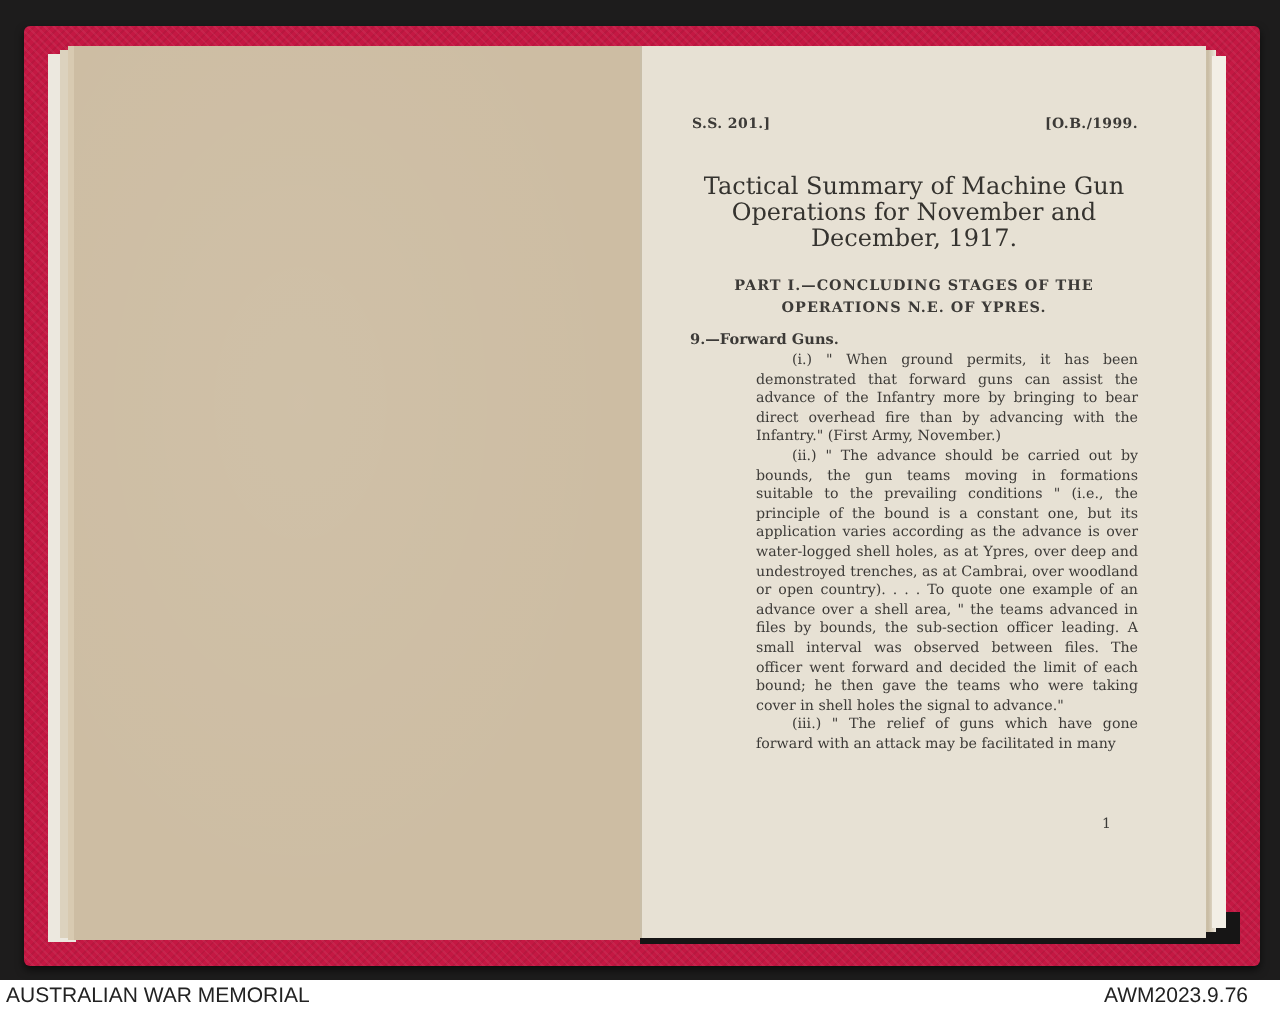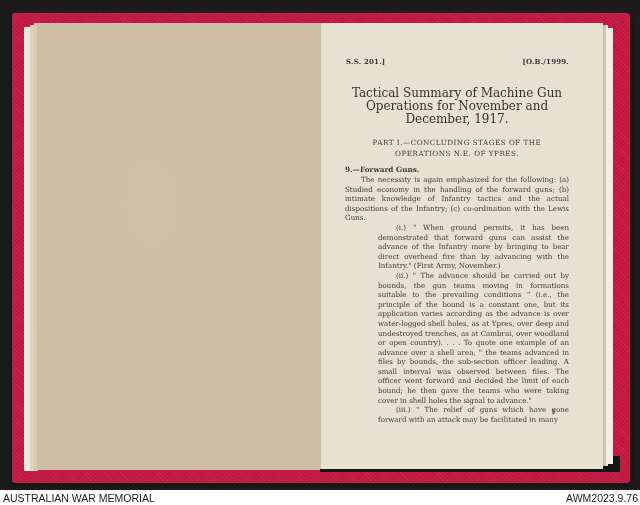--- a/index.html
+++ b/index.html
@@ -56,40 +56,40 @@
     .header-row {
       display: flex; justify-content: space-between;
       font-size: 7px; font-weight: bold; letter-spacing: 0.2px;
       margin-left: 1px;
     }
     .doc-title {
       text-align: center; font-size: 12px; line-height: 13px;
       margin-top: 21px; color: #35332f;
     }
     .part-title {
-      text-align: center; font-size: 7.2px; font-weight: normal;
+      text-align: center; font-size: 7.2px; font-weight: bold;
       line-height: 10.5px; margin-top: 12px; letter-spacing: 0.5px;
     }
     .section-title {
       font-size: 7.3px; font-weight: bold; margin-top: 6px; line-height: 10px;
     }
     .para {
       font-size: 7.1px; line-height: 9.6px; text-align: justify;
     }
     .para.indent { text-indent: 16px; }
     .quote {
       font-size: 7.1px; line-height: 9.6px; text-align: justify;
       margin-left: 33px; text-indent: 18px;
     }
     .page-number {
       position: absolute; left: 551px; top: 408px;
       font-family: "DejaVu Serif", serif; font-size: 7px; color: #3c3a37;
     }
     .caption {
-      position: absolute; top: 492px; left: 3px; right: 2px;
+      position: absolute; top: 492px; left: 3px; right: 16px;
       display: flex; justify-content: space-between;
       font-family: "Liberation Sans", sans-serif; font-size: 10.5px; color: #222222;
     }
   </style>
 </head>
 <body>
 
 <div class="viewer">
   <div class="photo">
     <div class="cover"></div>
@@ -102,21 +102,20 @@
     <div class="page-right"></div>
 
     <div class="content">
       <div class="header-row">
         <span>S.S. 201.]</span>
         <span>[O.B./1999.</span>
       </div>
       <div class="doc-title">Tactical Summary of Machine Gun Operations for November and December, 1917.</div>
       <div class="part-title">PART I.—CONCLUDING STAGES OF THE OPERATIONS N.E. OF YPRES.</div>
       <div class="section-title">9.—Forward Guns.</div>
-      <p class="para indent">The necessity is again emphasized for the following: (a) Studied economy in the handling of the forward guns; (b) intimate knowledge of Infantry tactics and the actual dispositions of the Infantry; (c) co-ordination with the Lewis Guns.</p>
       <p class="quote">(i.) " When ground permits, it has been demonstrated that forward guns can assist the advance of the Infantry more by bringing to bear direct overhead fire than by advancing with the Infantry." (First Army, November.)</p>
       <p class="quote">(ii.) " The advance should be carried out by bounds, the gun teams moving in formations suitable to the prevailing conditions " (i.e., the principle of the bound is a constant one, but its application varies according as the advance is over water-logged shell holes, as at Ypres, over deep and undestroyed trenches, as at Cambrai, over woodland or open country). . . . To quote one example of an advance over a shell area, " the teams advanced in files by bounds, the sub-section officer leading. A small interval was observed between files. The officer went forward and decided the limit of each bound; he then gave the teams who were taking cover in shell holes the signal to advance."</p>
       <p class="quote">(iii.) " The relief of guns which have gone forward with an attack may be facilitated in many</p>
     </div>
     <div class="page-number">1</div>
   </div>
 
   <div class="caption">
     <span>AUSTRALIAN WAR MEMORIAL</span>
     <span>AWM2023.9.76</span>

